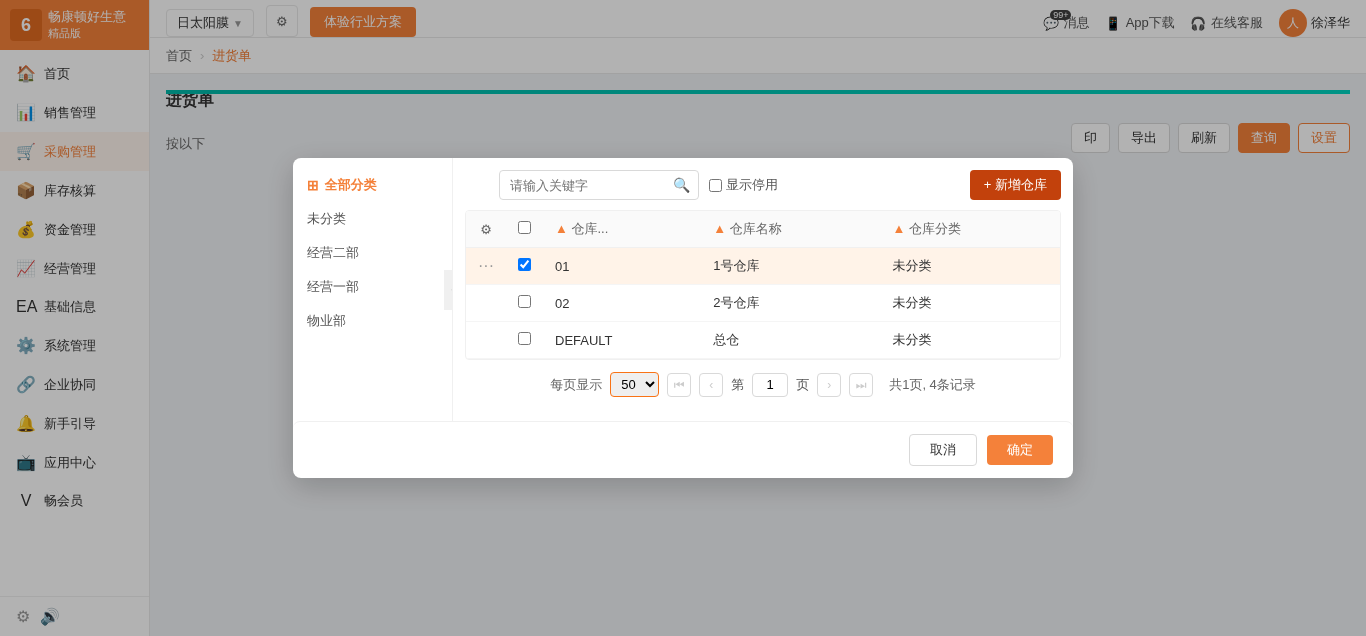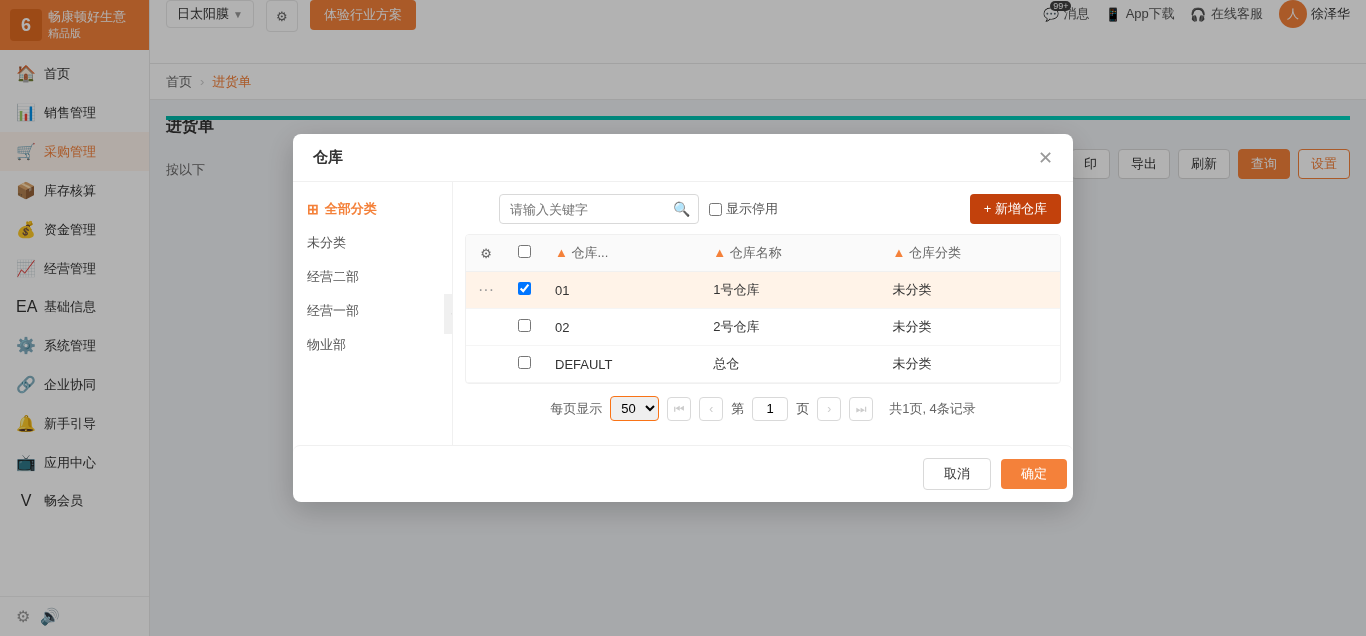--- a/index.html
+++ b/index.html
@@ -46,24 +46,24 @@
       display: flex; align-items: center; gap: 10px;
       border-top: 1px solid #f0f0f0;
     }
     .sidebar-collapse-btn { cursor: pointer; color: #999; font-size: 16px; }
 
     
     .main { flex: 1; display: flex; flex-direction: column; overflow: hidden; }
 
     
     .top-header {
-      height: 64px;
+      height: 38px;
       background: #fff;
       border-bottom: 1px solid #e8e8e8;
-      display: flex; align-items: flex-start;
+      display: flex; align-items: flex-end;
       padding: 0 16px;
       gap: 12px;
     }
     .header-store-select {
       display: flex; align-items: center; gap: 4px;
       padding: 4px 10px;
       border: 1px solid #e8e8e8;
       border-radius: 4px;
       cursor: pointer;
       color: #333;
@@ -289,21 +289,21 @@
       width: 36px; height: 24px;
       border: 1px solid #d9d9d9;
       border-radius: 4px;
       text-align: center;
       font-size: 13px;
     }
     .pagination-info { color: #666; margin-left: 8px; }
 
     
     .modal-footer {
-      padding: 12px 6px;
+      padding: 12px 20px;
       border-top: 1px solid #f0f0f0;
       display: flex; align-items: center; justify-content: flex-end;
       gap: 10px;
       border-radius: 7px;
     }
     .btn-cancel {
       padding: 6px 20px;
       border: 1px solid #d9d9d9;
       border-radius: 4px;
       background: #fff;
@@ -450,24 +450,20 @@
       <button class="toolbar-btn">刷新</button>
       <button class="toolbar-btn primary">查询</button>
       <button class="toolbar-btn orange-outline">设置</button>
     </div>
   </div>
 </div>
 
 <div class="overlay">
   <div class="modal">
 
-    <div class="modal-header">
-      <span class="modal-title">仓库</span>
-      <span class="modal-close">✕</span>
-    </div>
 
     <div class="modal-body">
 
       <div class="modal-sidebar" style="position:relative;">
         <div class="modal-sidebar-header">
           <span style="font-size:14px;">⊞</span>
           <span>全部分类</span>
         </div>
         <div id="modal-sidebar-items">
             <div class="modal-sidebar-item">未分类</div>

